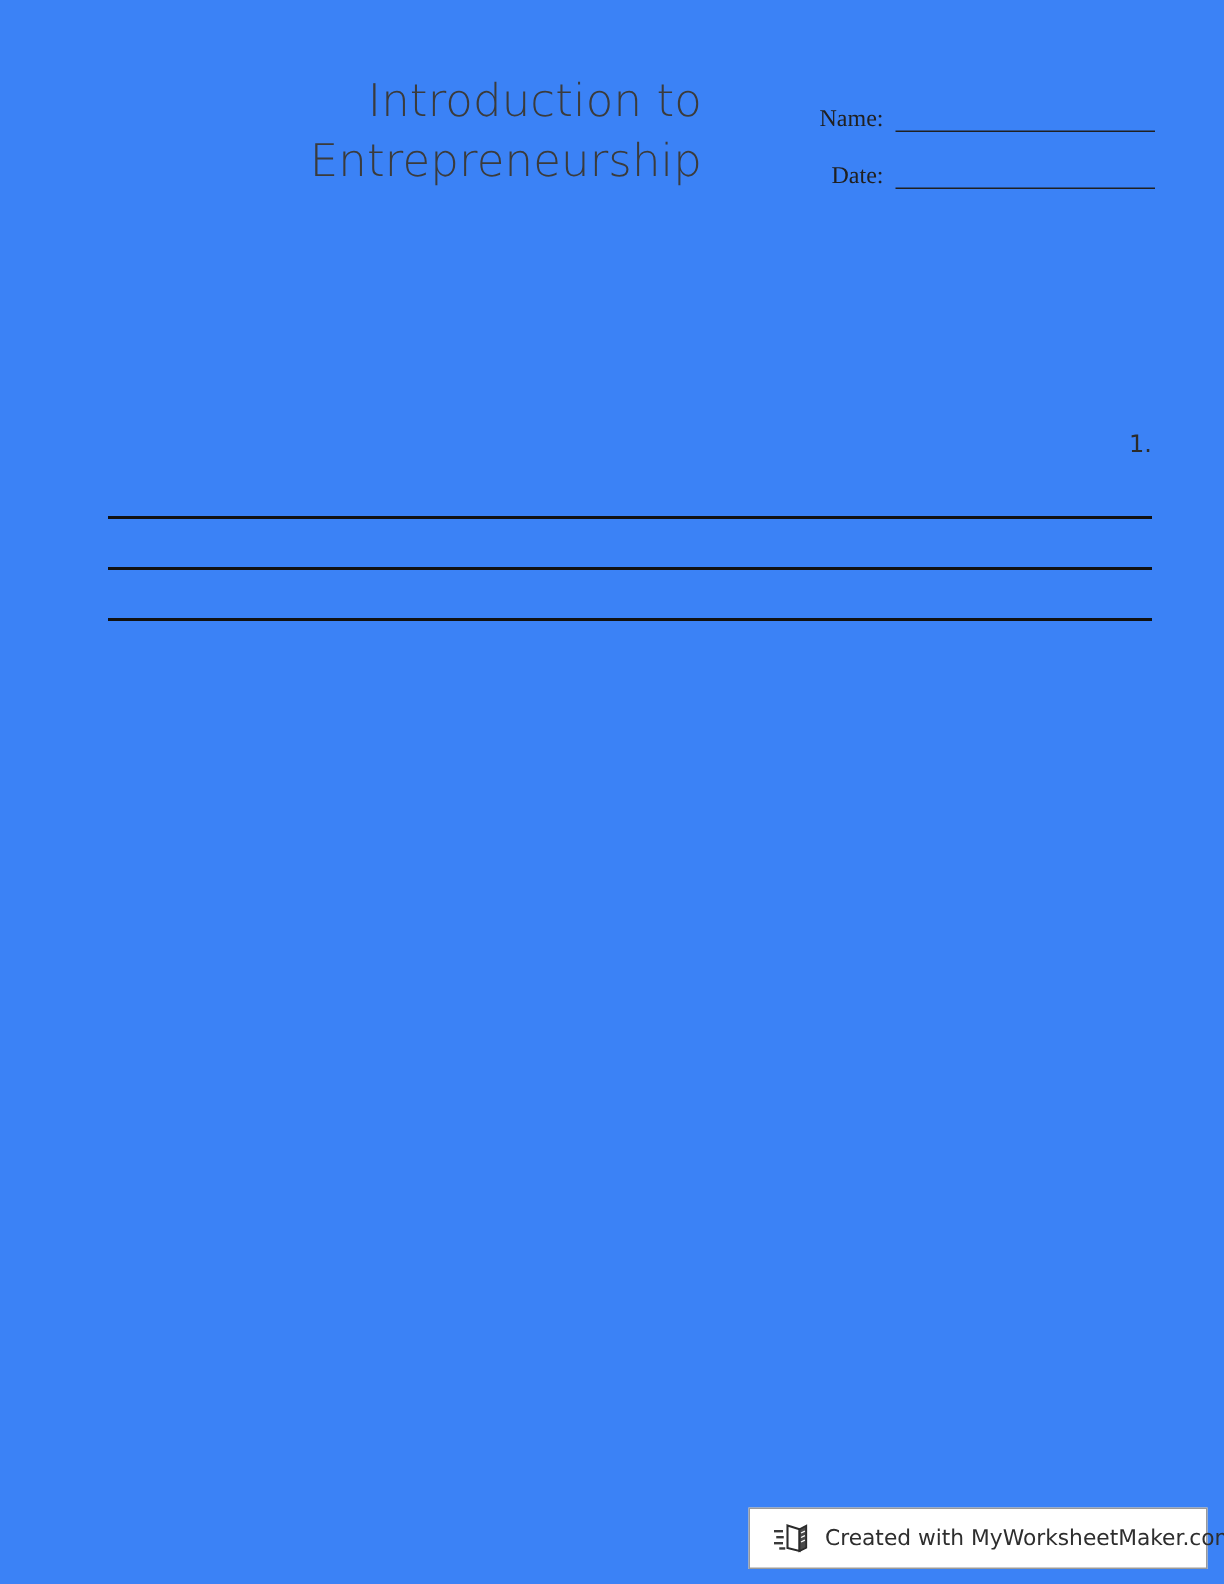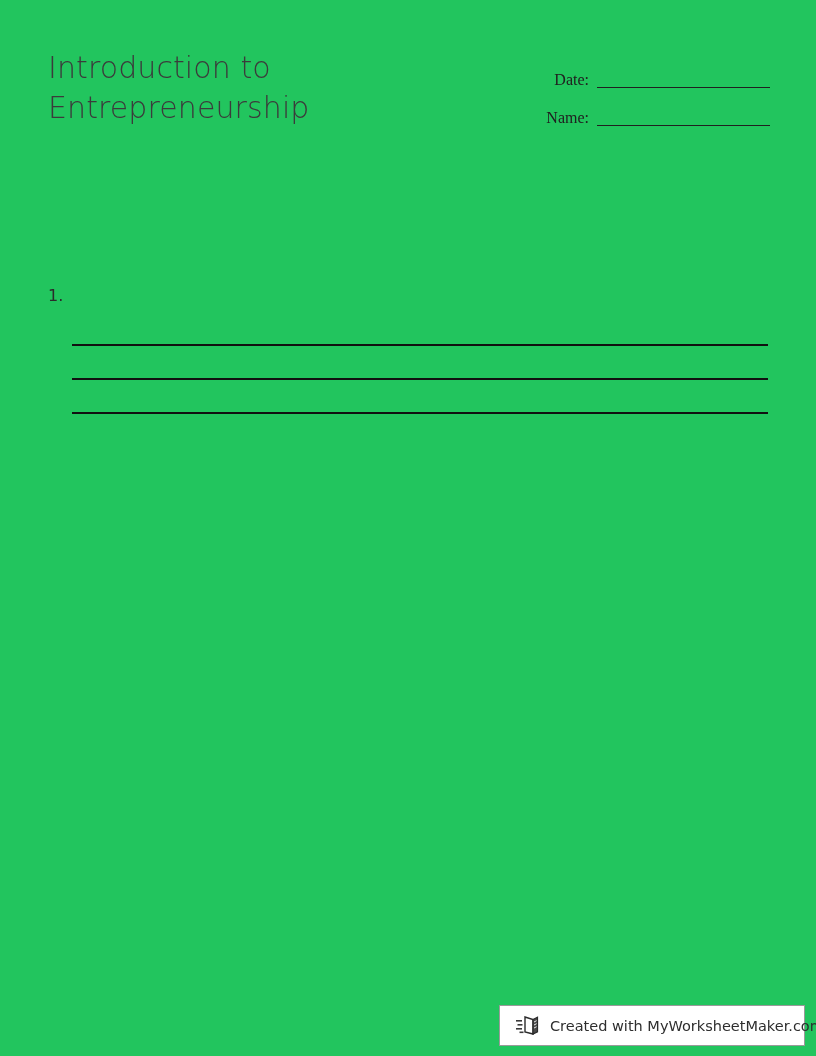--- a/index.html
+++ b/index.html
@@ -11,21 +11,22 @@
     width: 816px;
     height: 1056px;
     position: relative;
     font-family: "DejaVu Sans", sans-serif;
     -webkit-font-smoothing: antialiased;
   }
 
   .page {
     position: absolute;
     inset: 0;
-    background: #22c55e;
+    background: #3b82f6;
+    text-align: right;
   }
 
   
   .header {
     position: absolute;
     left: 0;
     top: 0;
     width: 816px;
     height: 160px;
   }
@@ -154,26 +155,26 @@
 
 <div class="page">
 
   <div class="header">
 
     <div class="title">Introduction to Entrepreneurship</div>
 
     <div class="namedate">
 
       <div class="nd-row">
-        <span class="nd-label">Date:</span>
+        <span class="nd-label">Name:</span>
         <span class="nd-line"></span>
       </div>
 
       <div class="nd-row">
-        <span class="nd-label">Name:</span>
+        <span class="nd-label">Date:</span>
         <span class="nd-line"></span>
       </div>
 
     </div>
   </div>
 
 
   <div class="question-block">
     <div class="q-number">1.</div>
 

